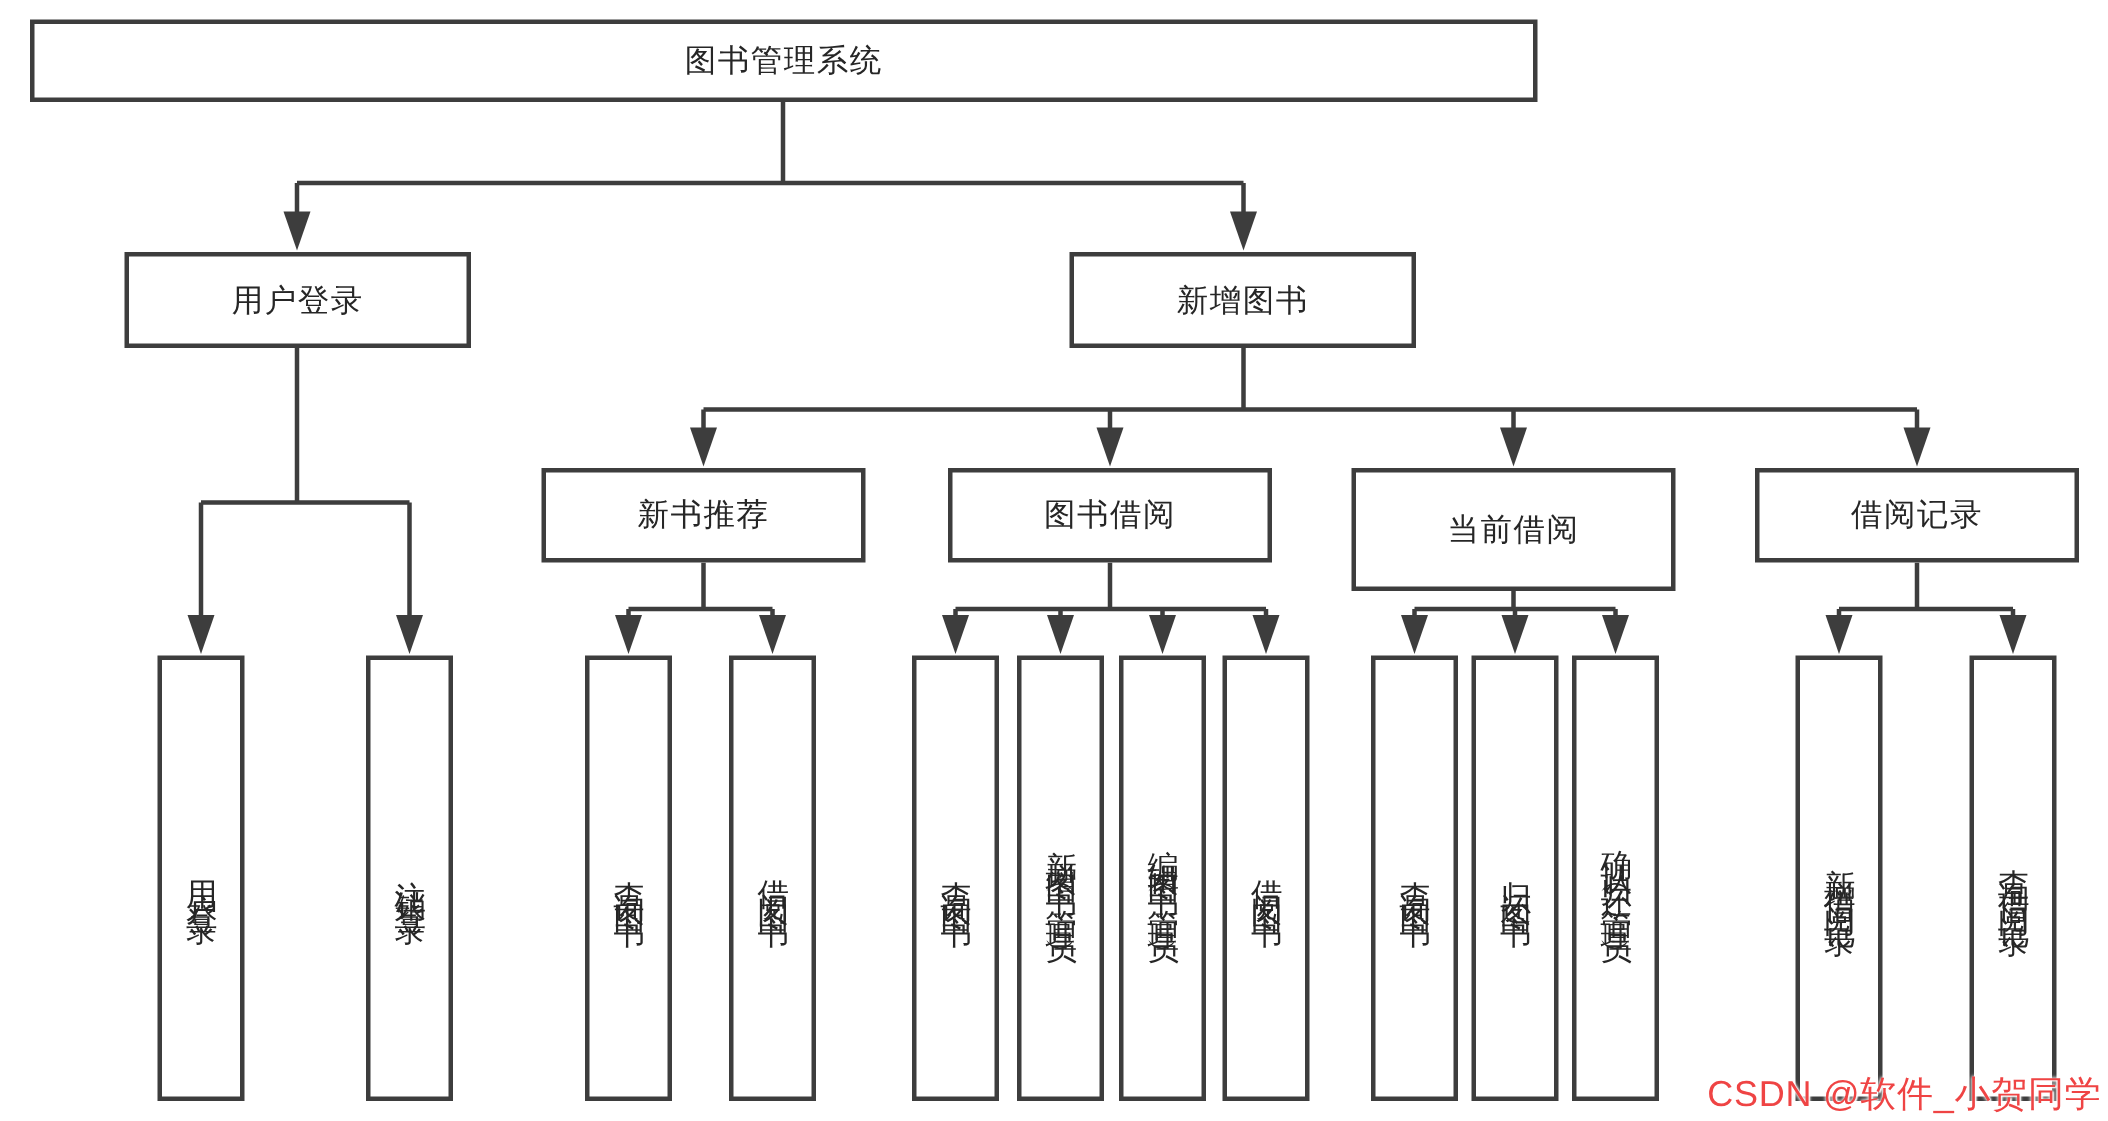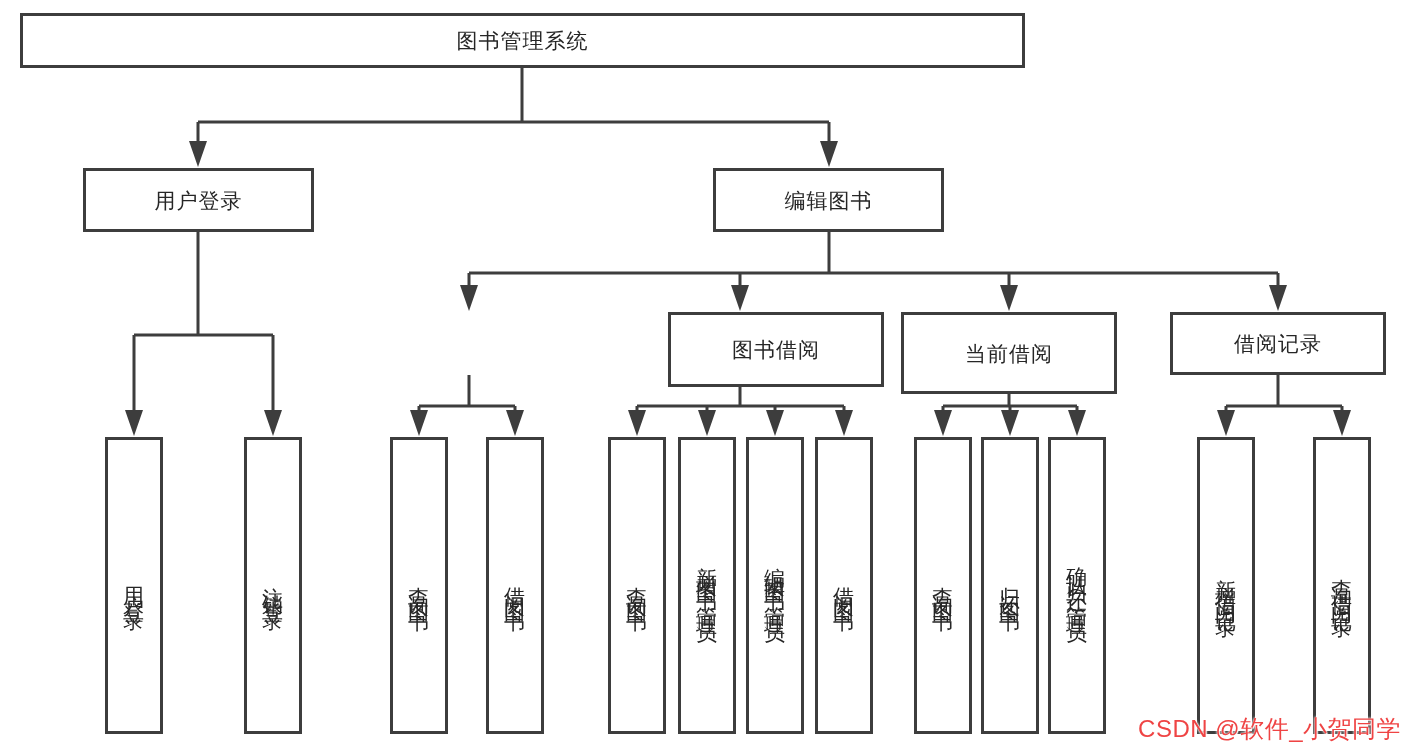--- a/index.html
+++ b/index.html
@@ -70,24 +70,27 @@
   </svg>
 
   <div class="box" style="left:20px;top:13px;width:1005px;height:55px">
     <span class="lbl">图书管理系统</span>
   </div>
 
   <div class="box" style="left:83px;top:168px;width:231px;height:64px">
     <span class="lbl">用户登录</span>
   </div>
   <div class="box" style="left:713px;top:168px;width:231px;height:64px">
-    <span class="lbl">编辑图书</span>
+    <span class="lbl">新增图书</span>
   </div>
 
-  <div class="box" style="left:668px;top:312px;width:216px;height:75px">
+  <div class="box" style="left:361px;top:312px;width:216px;height:63px">
+    <span class="lbl">新书推荐</span>
+  </div>
+  <div class="box" style="left:632px;top:312px;width:216px;height:63px">
     <span class="lbl">图书借阅</span>
   </div>
   <div class="box" style="left:901px;top:312px;width:216px;height:82px">
     <span class="lbl">当前借阅</span>
   </div>
   <div class="box" style="left:1170px;top:312px;width:216px;height:63px">
     <span class="lbl">借阅记录</span>
   </div>
 
   <div class="box v" style="left:105px;top:437px;width:58px;height:297px">

